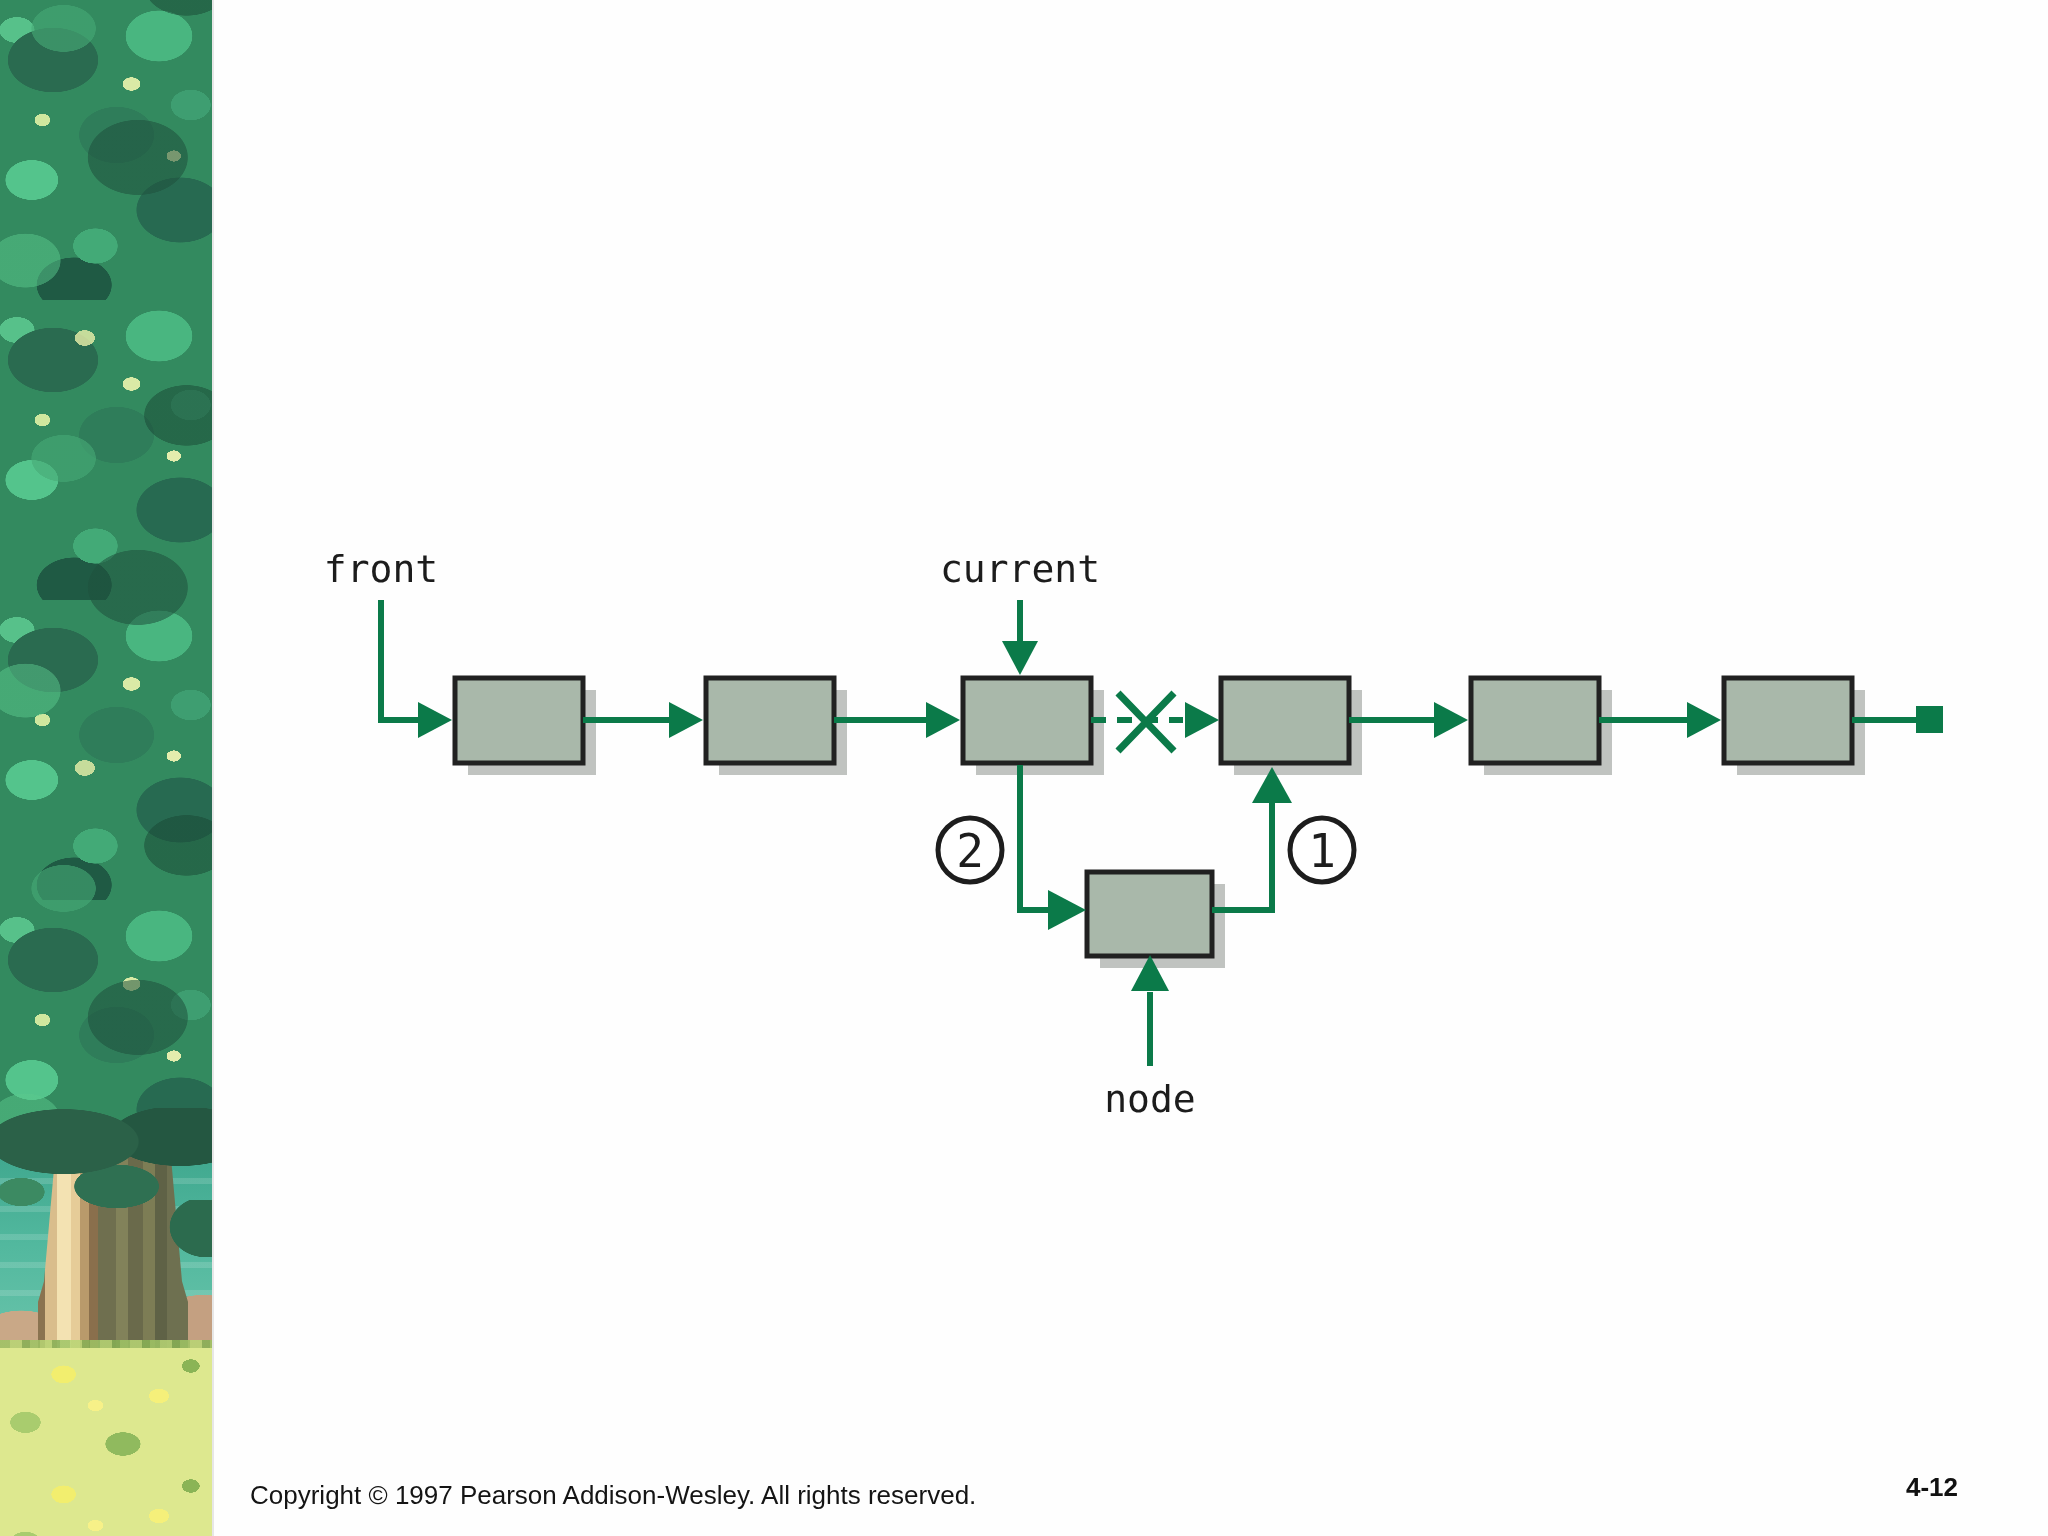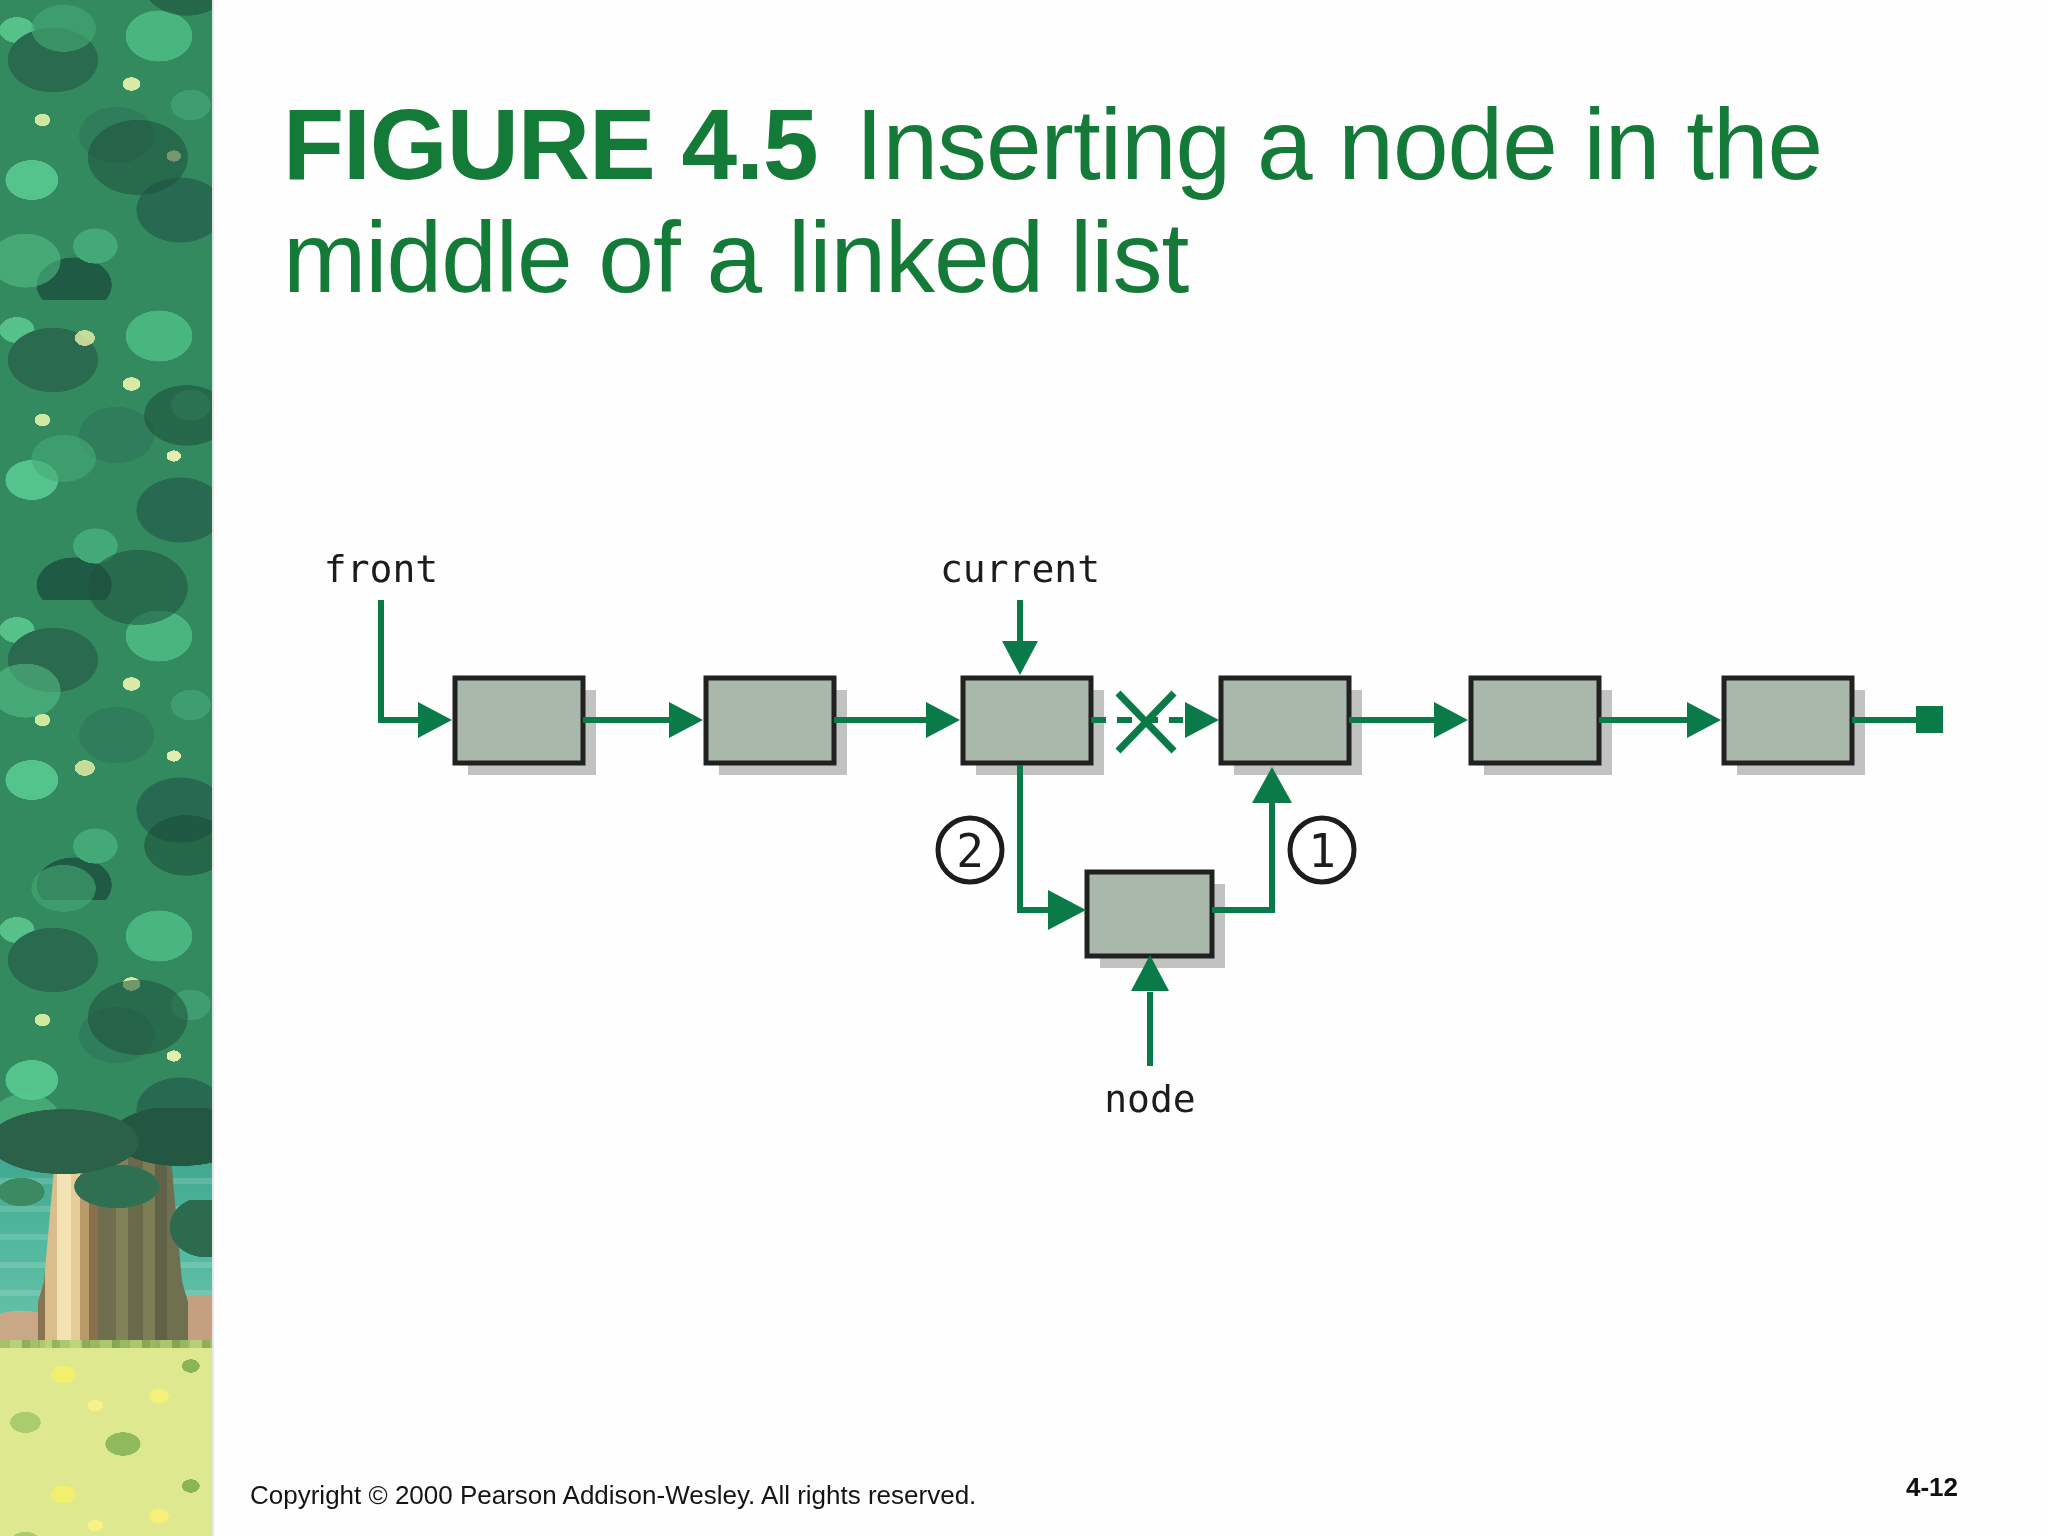--- a/index.html
+++ b/index.html
@@ -96,24 +96,20 @@
     <div class="foliage"></div>
     <div class="foliage2"></div>
     <div class="sky"></div>
     <div class="trunk"></div>
     <div class="canopy-low"></div>
     <div class="canopy-side"></div>
     <div class="grass-fringe"></div>
     <div class="grass"></div>
   </div>
 
-  <div class="title">
-    <span class="b">FIGURE 4.5</span><span class="gap"></span><span>Inserting a node in the</span><br>
-    <span>middle of a linked list</span>
-  </div>
 
   <svg class="diagram" viewBox="0 0 2048 1536">
 
     <text class="mono-label" x="381" y="582" text-anchor="middle">front</text>
     <text class="mono-label" x="1020" y="582" text-anchor="middle">current</text>
     <text class="mono-label" x="1150" y="1112" text-anchor="middle">node</text>
 
     <rect class="nshadow" x="468" y="690" width="128" height="85"></rect>
     <rect class="nshadow" x="719" y="690" width="128" height="85"></rect>
     <rect class="nshadow" x="976" y="690" width="128" height="85"></rect>
@@ -165,16 +161,16 @@
     <path class="gline" d="M1150,1066 V992"></path>
     <polygon class="ghead" points="1150,955 1131,991 1169,991"></polygon>
 
     <circle class="badge-circle" cx="970" cy="850" r="32"></circle>
     <text class="badge-num" x="970" y="867" text-anchor="middle">2</text>
 
     <circle class="badge-circle" cx="1322" cy="850" r="32"></circle>
     <text class="badge-num" x="1322" y="867" text-anchor="middle">1</text>
   </svg>
 
-  <div class="copyright">Copyright © 2000 Pearson Addison-Wesley. All rights reserved.</div>
+  <div class="copyright">Copyright © 1997 Pearson Addison-Wesley. All rights reserved.</div>
   <div class="pagenum">4-12</div>
 
 </div>
 
 </body></html>

